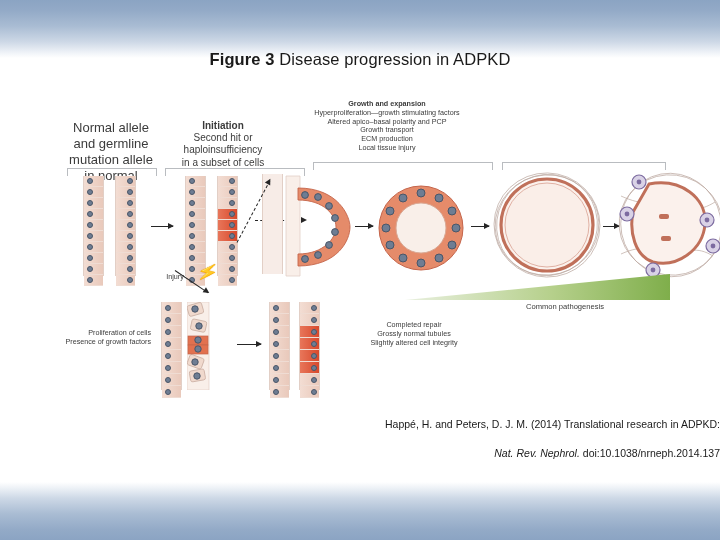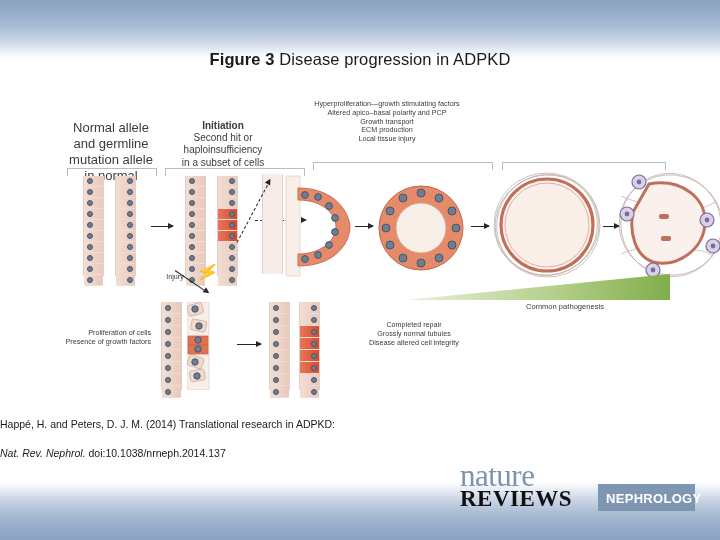--- a/index.html
+++ b/index.html
@@ -66,21 +66,21 @@
         text-shadow:0 0 1px #d8821a;transform:rotate(14deg);}
   .lbl{position:absolute;color:#3b3b3b;font-size:7.2px;text-align:center;line-height:1.25;}
   .lbl-right{text-align:right;}
 
   .wedge{position:absolute;left:350px;top:182px;width:265px;height:26px;
     background:linear-gradient(to right,#e9f0df,#b6d08c 55%,#7fae4b);
     clip-path:polygon(0 100%,100% 0,100% 100%);}
   .wedge-lbl{position:absolute;left:430px;top:210px;width:160px;font-size:7.6px;color:#3b3b3b;text-align:center;}
 
   
-  .cite{position:absolute;left:0;top:417px;width:720px;text-align:left;
+  .cite{position:absolute;left:0;top:417px;width:720px;text-align:right;
         font-size:10.5px;color:#1a1a1a;line-height:1.38;}
   .cite i{font-style:italic;}
 
   
   .logo{position:absolute;left:455px;top:462px;width:210px;height:46px;}
   .logo-nature{position:absolute;left:5px;top:-2px;font-family:"Liberation Serif",serif;
     font-size:31px;color:#7d93ae;letter-spacing:-.5px;line-height:1;}
   .logo-reviews{position:absolute;left:5px;top:25px;font-family:"Liberation Serif",serif;
     font-weight:bold;font-size:23px;color:#111;letter-spacing:.5px;line-height:1;}
   .logo-box{position:absolute;left:143px;top:22px;width:97px;height:27px;background:#7f96b2;}
@@ -109,20 +109,21 @@
     </div>
 
     <div class="hdr hdr-init">
       <span class="b">Initiation</span>
       <span>Second hit or</span><br>
       <span>haploinsufficiency</span><br>
       <span>in a subset of cells</span>
     </div>
 
     <div class="hdr hdr-growth">
+      <span class="b">Growth and expansion</span>
       <span>Hyperproliferation—growth stimulating factors</span><br>
       <span>Altered apico–basal polarity and PCP</span><br>
       <span>Growth transport</span><br>
       <span>ECM production</span><br>
       <span>Local tissue injury</span>
     </div>
 
 
     <div class="bracket br1"></div>
     <div class="bracket br2"></div>
@@ -468,34 +469,28 @@
           </div>
           <div class="cellrow" style="height: 11px;">
             <div class="nuc r" style="top: 2.5px;"></div>
           </div>
         </div>
     </div>
 
     <div class="lbl" style="left:284px;top:228px;width:150px;">
       <span>Completed repair</span><br>
       <span>Grossly normal tubules</span><br>
-      <span>Disease altered cell integrity</span>
+      <span>Slightly altered cell integrity</span>
     </div>
 
     <div class="wedge"></div>
     <div class="wedge-lbl">Common pathogenesis</div>
 
   </div>
 
   <div class="cite">
     <span>Happé, H. and Peters, D. J. M. (2014) Translational research in ADPKD:</span><br>
     <br>
     <i>Nat. Rev. Nephrol.</i><span> doi:10.1038/nrneph.2014.137</span>
   </div>
 
-  <div class="logo">
-    <div class="logo-nature">nature</div>
-    <div class="logo-box"></div>
-    <div class="logo-reviews">REVIEWS</div>
-    <div class="logo-neph">NEPHROLOGY</div>
-  </div>
 
 </div>
 
 </body></html>

